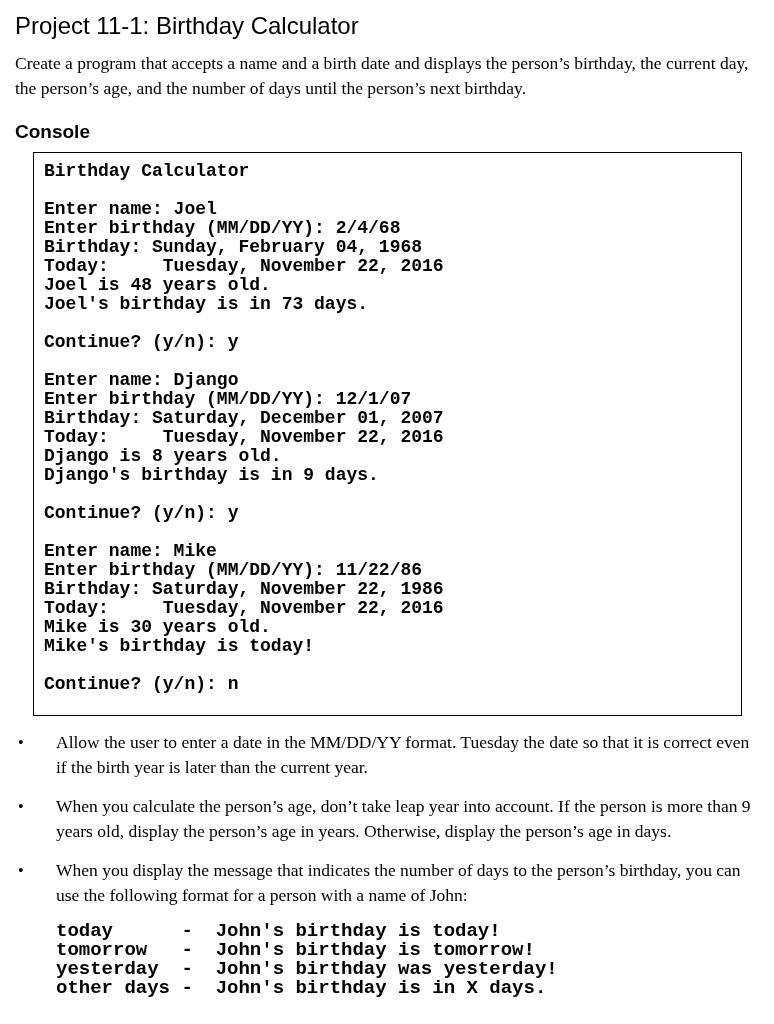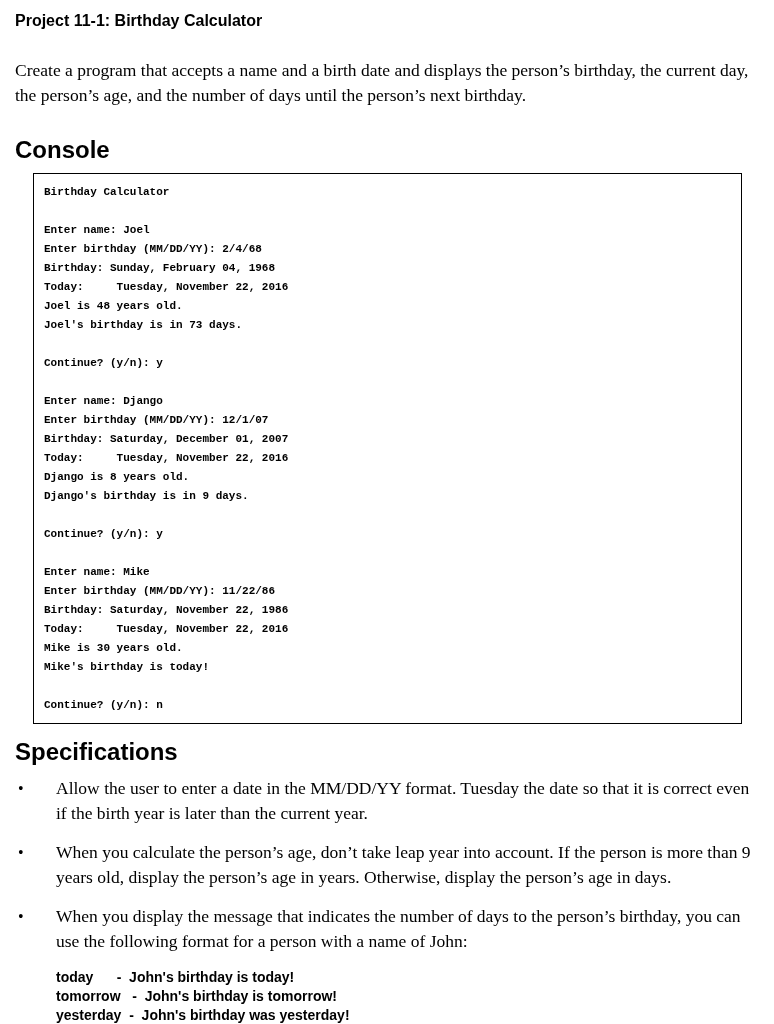--- a/index.html
+++ b/index.html
@@ -7,42 +7,42 @@
   body {
     width: 774px;
     color: #000000;
     font-family: "Liberation Serif", serif;
   }
   .page {
     padding: 12px 16px 18px 15px;
   }
   .page-title {
     font-family: "Liberation Sans", sans-serif;
-    font-weight: bold;
-    font-size: 16px;
-    margin-bottom: 28px;
+    font-weight: normal;
+    font-size: 24px;
+    margin-bottom: 11px;
   }
   .intro {
     font-size: 17.5px;
     line-height: 25px;
-    margin-bottom: 28px;
+    margin-bottom: 20px;
   }
   .section-heading {
     font-family: "Liberation Sans", sans-serif;
     font-weight: bold;
-    font-size: 24px;
+    font-size: 19px;
     margin-bottom: 9px;
   }
   .console-box {
     margin: 0 16px 14px 18px;
     border: 1px solid #000000;
-    padding: 9px 10px 8px 10px;
+    padding: 9px 10px 21px 10px;
     font-family: "Liberation Mono", "DejaVu Sans Mono", monospace;
     font-weight: bold;
-    font-size: 11px;
+    font-size: 18px;
     line-height: 19px;
     white-space: pre;
     overflow: hidden;
   }
   .specs {
     list-style: none;
     margin-top: 10px;
   }
   .spec-item {
     display: flex;
@@ -56,23 +56,23 @@
     width: 41px;
     padding-left: 3px;
     font-size: 16px;
   }
   .spec-text {
     flex: 1 1 auto;
     padding-right: 6px;
   }
   .format-block {
     margin: 4px 0 0 41px;
-    font-family: Liberation Sans, sans-serif;
+    font-family: Liberation Mono, monospace;
     font-weight: bold;
-    font-size: 14px;
+    font-size: 19px;
     line-height: 19px;
     white-space: pre;
   }
 </style>
 </head>
 <body>
 
 <div class="page">
 
   <h1 class="page-title">Project 11-1: Birthday Calculator</h1>
@@ -103,21 +103,20 @@
 
 Enter name: Mike
 Enter birthday (MM/DD/YY): 11/22/86
 Birthday: Saturday, November 22, 1986
 Today:     Tuesday, November 22, 2016
 Mike is 30 years old.
 Mike's birthday is today!
 
 Continue? (y/n): n</pre>
 
-  <h2 class="section-heading">Specifications</h2>
 
   <ul class="specs">
     <li class="spec-item">
       <span class="bullet-marker">•</span>
       <span class="spec-text">Allow the user to enter a date in the MM/DD/YY format. Tuesday the date so that it is correct even if the birth year is later than the current year.</span>
     </li>
     <li class="spec-item">
       <span class="bullet-marker">•</span>
       <span class="spec-text">When you calculate the person’s age, don’t take leap year into account. If the person is more than 9 years old, display the person’s age in years. Otherwise, display the person’s age in days.</span>
     </li>

